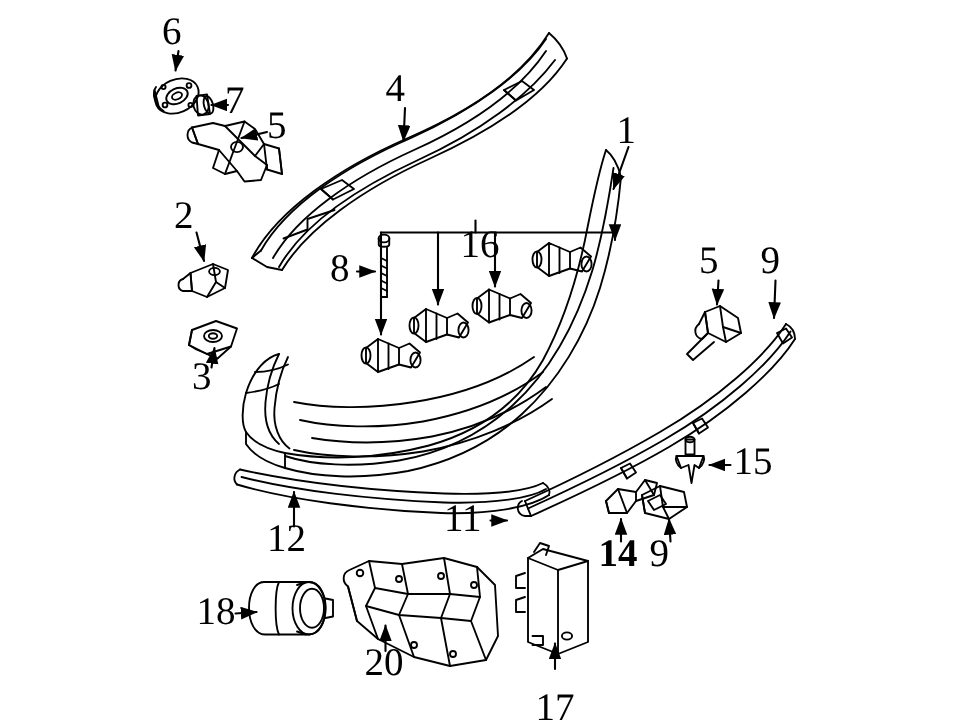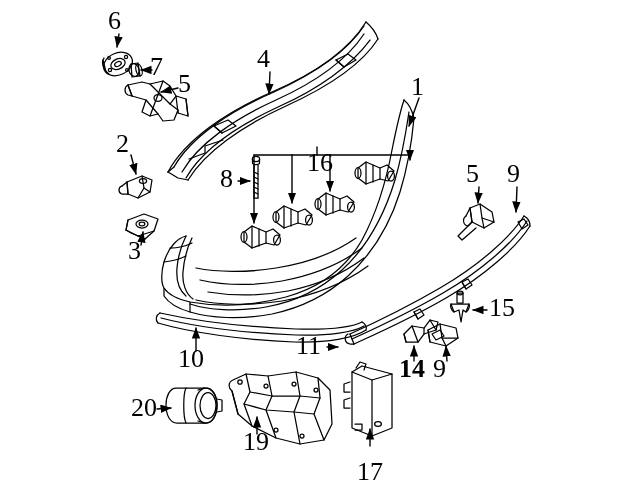--- a/index.html
+++ b/index.html
@@ -305,25 +305,25 @@
   <div class="callout-layer">
     <div class="callout" style="left:411px;top:74px;">1</div>
     <div class="callout" style="left:116px;top:131px;">2</div>
     <div class="callout" style="left:128px;top:238px;">3</div>
     <div class="callout" style="left:257px;top:46px;">4</div>
     <div class="callout" style="left:178px;top:71px;">5</div>
     <div class="callout" style="left:108px;top:8px;">6</div>
     <div class="callout" style="left:150px;top:54px;">7</div>
     <div class="callout" style="left:220px;top:166px;">8</div>
     <div class="callout" style="left:507px;top:161px;">9</div>
-    <div class="callout" style="left:178px;top:346px;">10</div>
+    <div class="callout" style="left:178px;top:346px;">12</div>
     <div class="callout" style="left:296px;top:333px;text-align:right;">11</div>
     <div class="callout" style="left:466px;top:161px;">5</div>
     <div class="callout" style="left:433px;top:356px;">9</div>
     <div class="callout" style="left:399px;top:356px;font-weight:bold;">14</div>
     <div class="callout" style="left:489px;top:295px;text-align:right;">15</div>
     <div class="callout" style="left:307px;top:113px;margin-top:37px;">16</div>
     <div class="callout" style="left:357px;top:459px;">17</div>
-    <div class="callout" style="left:243px;top:429px;">19</div>
-    <div class="callout" style="left:131px;top:395px;">20</div>
+    <div class="callout" style="left:243px;top:429px;">20</div>
+    <div class="callout" style="left:131px;top:395px;">18</div>
   </div>
 
 </div>
 
 </body></html>

